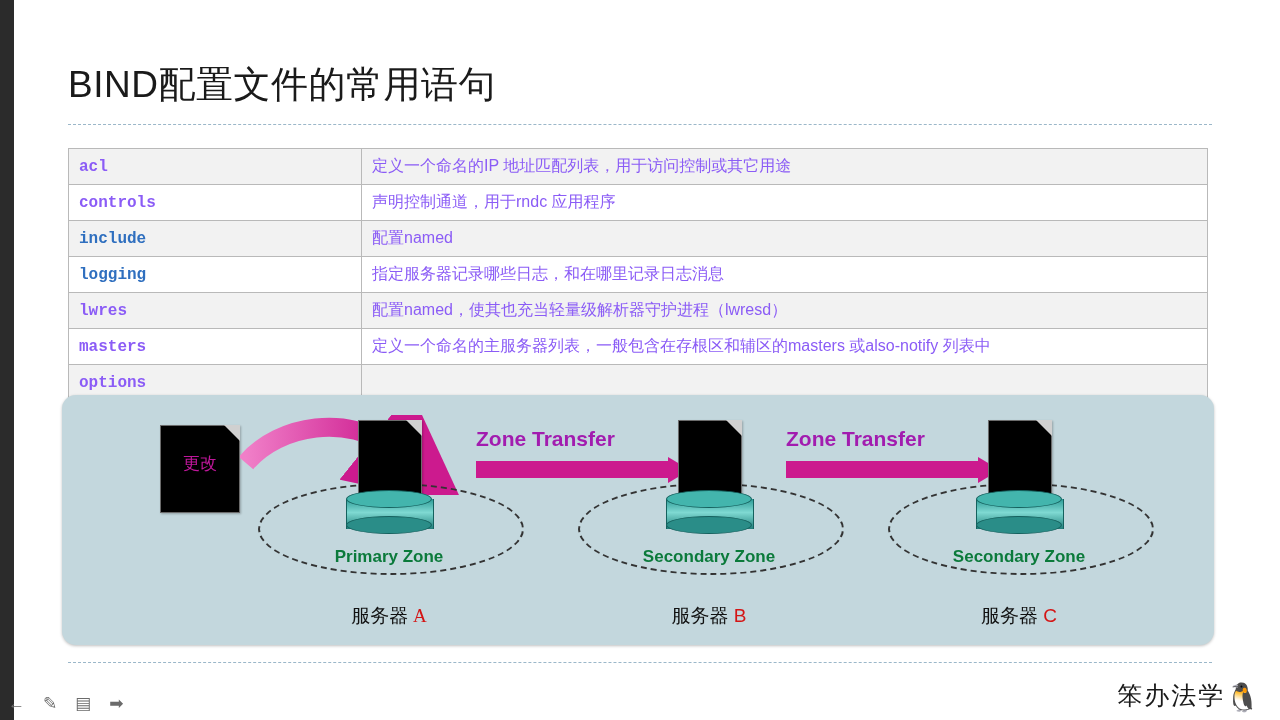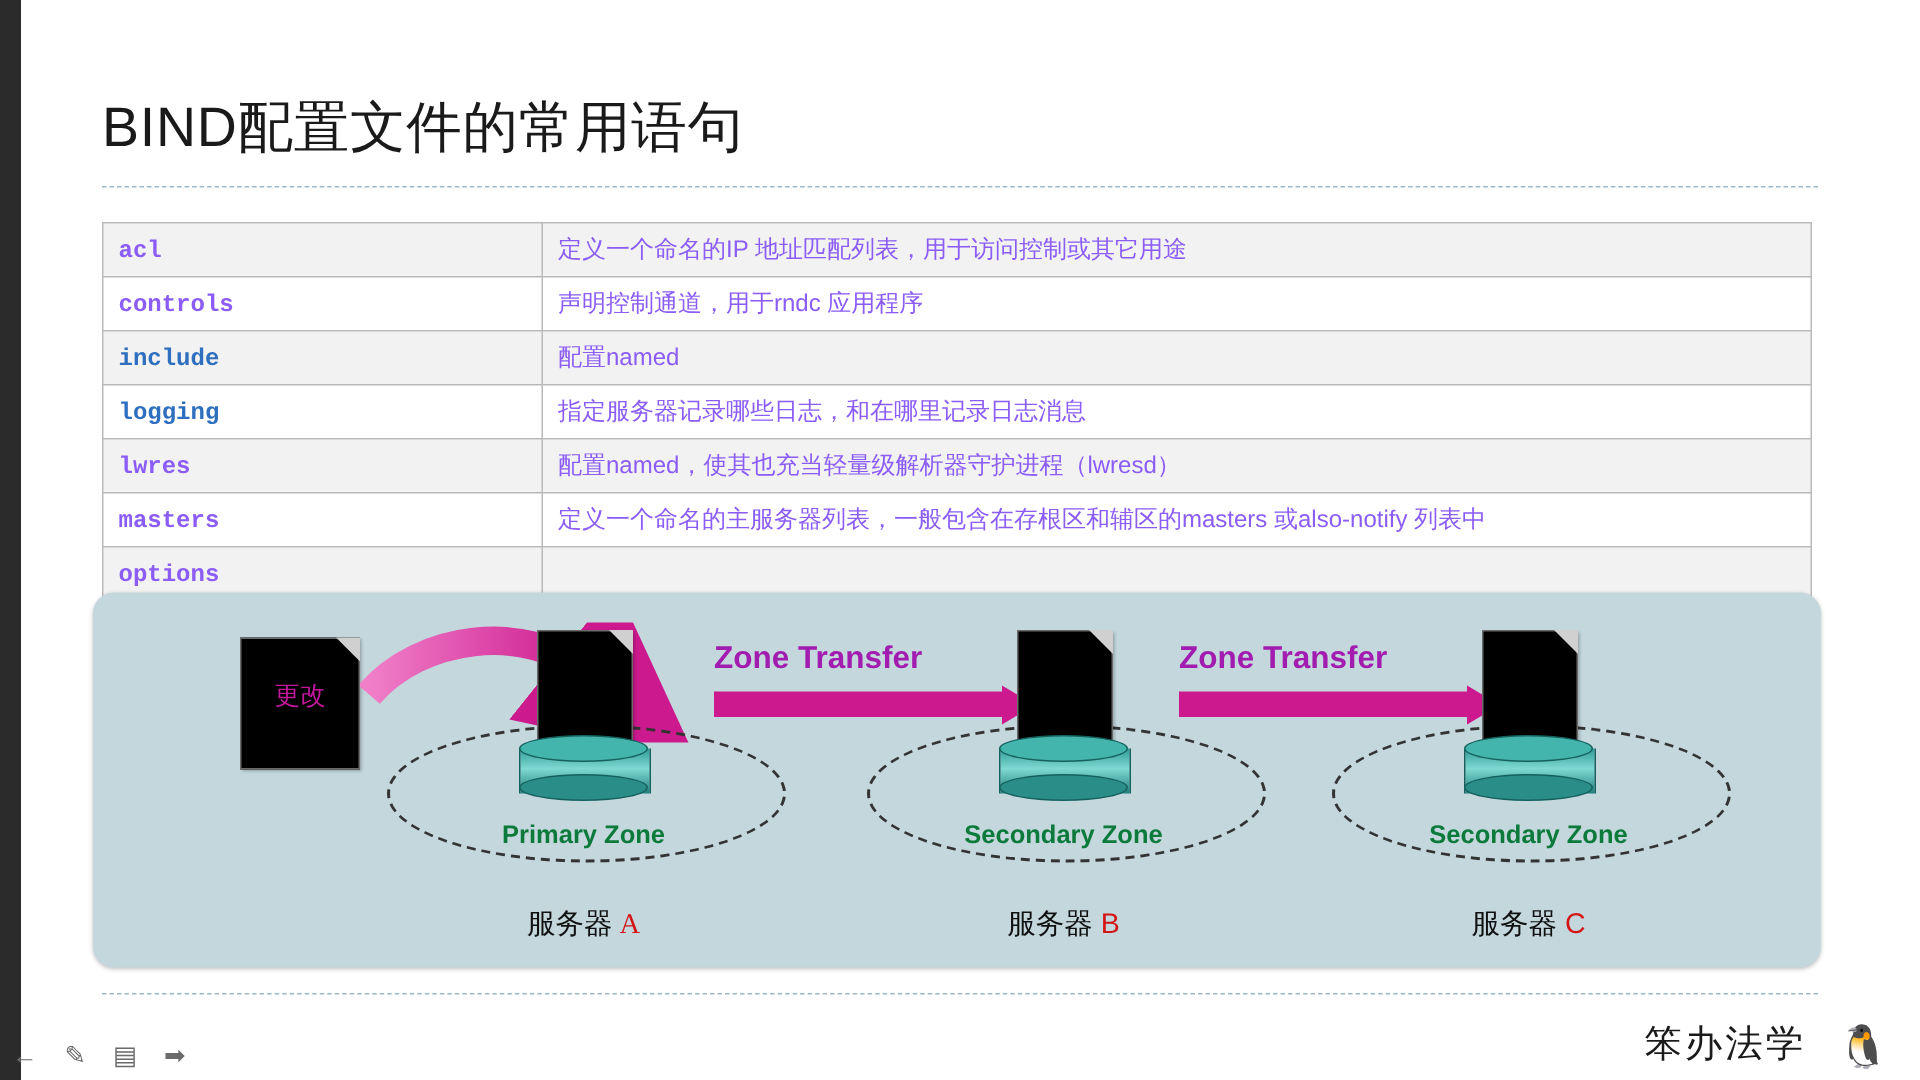--- a/index.html
+++ b/index.html
@@ -215,21 +215,21 @@
     gap: 18px;
     color: #7a7a7a;
   }
   .tb-icon { font-size: 17px; color: #6b6b6b; line-height: 1; }
   .brand {
     position: absolute;
     right: 20px;
     bottom: 8px;
     display: flex;
     align-items: flex-end;
-    gap: 21px;
+    gap: 0;
   }
   .brand-text {
     font-family: "Liberation Serif", serif;
     font-size: 25px;
     color: #1a1a1a;
     letter-spacing: 2px;
   }
   .penguin { font-size: 28px; line-height: 1; }
 </style>
 </head>

